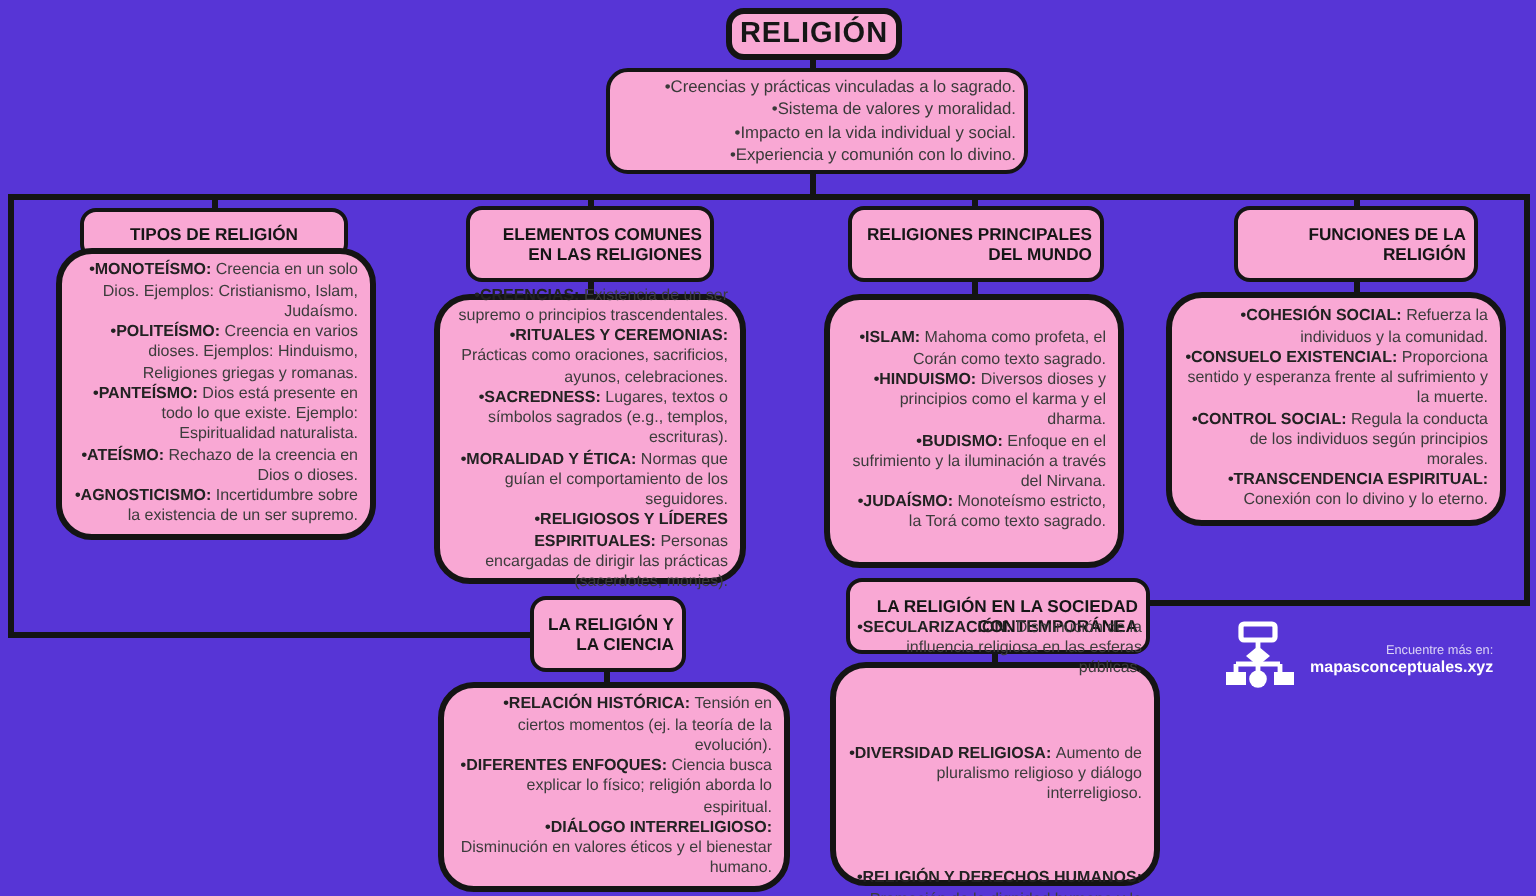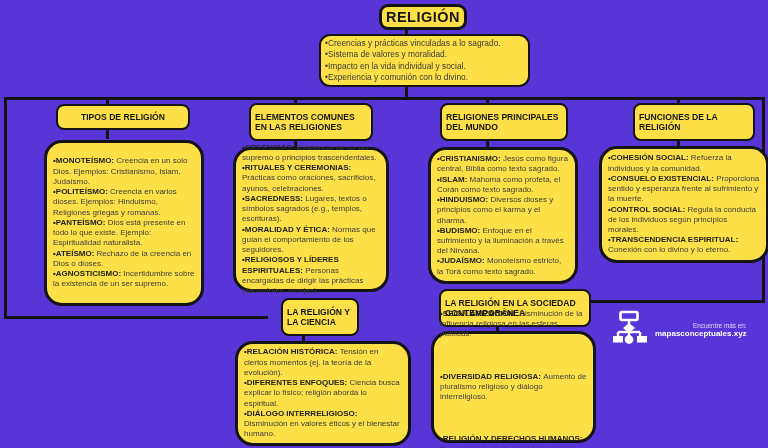--- a/index.html
+++ b/index.html
@@ -7,25 +7,24 @@
   body {
     font-family:"Liberation Sans", sans-serif;
     position:relative;
     overflow:hidden;
     background:#5735d6;
   }
   .canvas { position:absolute; inset:0; width:768px; height:448px; }
   .conn { position:absolute; background:#141414; }
   .box {
     position:absolute;
-    background:#fde047;
+    background:#f9a8d4;
     border:2.5px solid #141414;
     color:#161616;
-    text-align:left;
-    margin-left:16px;
+    text-align:right;
   }
   .title-box {
     border-radius:9px;
     border-width:3px;
     font-size:14.5px;
     font-weight:700;
     letter-spacing:.5px;
     display:flex; align-items:center; justify-content:center;
   }
   .overview-box {
@@ -100,36 +99,35 @@
   <div class="box header-box" style="left:233px; top:103px; width:124px; height:38px;">
     <span>ELEMENTOS COMUNES EN LAS RELIGIONES</span>
   </div>
   <div class="box header-box" style="left:424px; top:103px; width:128px; height:38px;">
     <span>RELIGIONES PRINCIPALES DEL MUNDO</span>
   </div>
   <div class="box header-box" style="left:617px; top:103px; width:122px; height:38px;">
     <span>FUNCIONES DE LA RELIGIÓN</span>
   </div>
 
-  <div class="box content-box" style="left:28px; top:140px; width:160px; height:166px;">
+  <div class="box content-box" style="left:28px; top:124px; width:160px; height:146px;">
       <div class="entry"><span class="term">•MONOTEÍSMO: </span><span>Creencia en un solo Dios. Ejemplos: Cristianismo, Islam, Judaísmo.</span></div>
       <div class="entry"><span class="term">•POLITEÍSMO: </span><span>Creencia en varios dioses. Ejemplos: Hinduismo, Religiones griegas y romanas.</span></div>
       <div class="entry"><span class="term">•PANTEÍSMO: </span><span>Dios está presente en todo lo que existe. Ejemplo: Espiritualidad naturalista.</span></div>
       <div class="entry"><span class="term">•ATEÍSMO: </span><span>Rechazo de la creencia en Dios o dioses.</span></div>
       <div class="entry"><span class="term">•AGNOSTICISMO: </span><span>Incertidumbre sobre la existencia de un ser supremo.</span></div>
     </div>
   <div class="box content-box" style="left:217px; top:147px; width:156px; height:145px;">
       <div class="entry"><span class="term">•CREENCIAS: </span><span>Existencia de un ser supremo o principios trascendentales.</span></div>
       <div class="entry"><span class="term">•RITUALES Y CEREMONIAS: </span><span>Prácticas como oraciones, sacrificios, ayunos, celebraciones.</span></div>
       <div class="entry"><span class="term">•SACREDNESS: </span><span>Lugares, textos o símbolos sagrados (e.g., templos, escrituras).</span></div>
       <div class="entry"><span class="term">•MORALIDAD Y ÉTICA: </span><span>Normas que guían el comportamiento de los seguidores.</span></div>
       <div class="entry"><span class="term">•RELIGIOSOS Y LÍDERES ESPIRITUALES: </span><span>Personas encargadas de dirigir las prácticas (sacerdotes, monjes).</span></div>
     </div>
   <div class="box content-box" style="left:412px; top:147px; width:150px; height:137px;">
-      <div class="entry"><span class="term">•CRISTIANISMO: </span><span>Jesús como figura central, Biblia como texto sagrado.</span></div>
       <div class="entry"><span class="term">•ISLAM: </span><span>Mahoma como profeta, el Corán como texto sagrado.</span></div>
       <div class="entry"><span class="term">•HINDUISMO: </span><span>Diversos dioses y principios como el karma y el dharma.</span></div>
       <div class="entry"><span class="term">•BUDISMO: </span><span>Enfoque en el sufrimiento y la iluminación a través del Nirvana.</span></div>
       <div class="entry"><span class="term">•JUDAÍSMO: </span><span>Monoteísmo estricto, la Torá como texto sagrado.</span></div>
     </div>
   <div class="box content-box" style="left:583px; top:146px; width:170px; height:117px;">
       <div class="entry"><span class="term">•COHESIÓN SOCIAL: </span><span>Refuerza la individuos y la comunidad.</span></div>
       <div class="entry"><span class="term">•CONSUELO EXISTENCIAL: </span><span>Proporciona sentido y esperanza frente al sufrimiento y la muerte.</span></div>
       <div class="entry"><span class="term">•CONTROL SOCIAL: </span><span>Regula la conducta de los individuos según principios morales.</span></div>
       <div class="entry"><span class="term">•TRANSCENDENCIA ESPIRITUAL: </span><span>Conexión con lo divino y lo eterno.</span></div>

